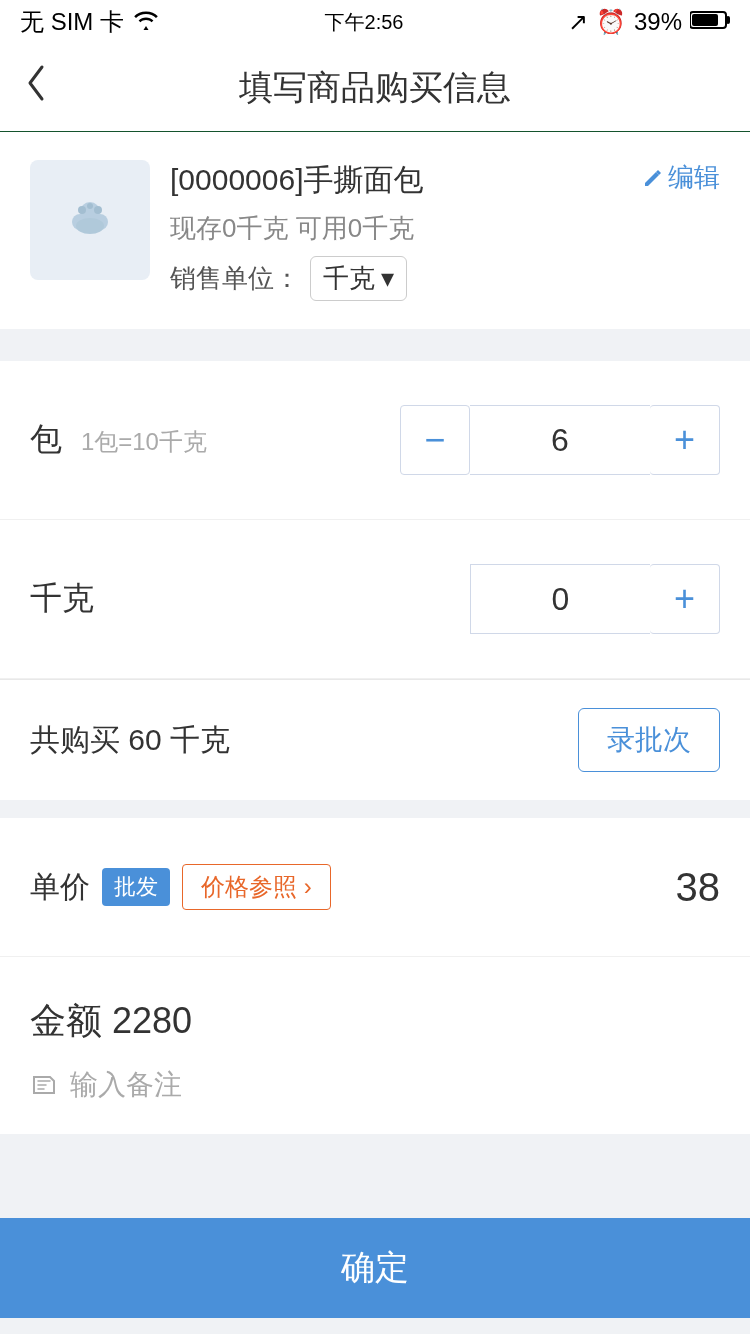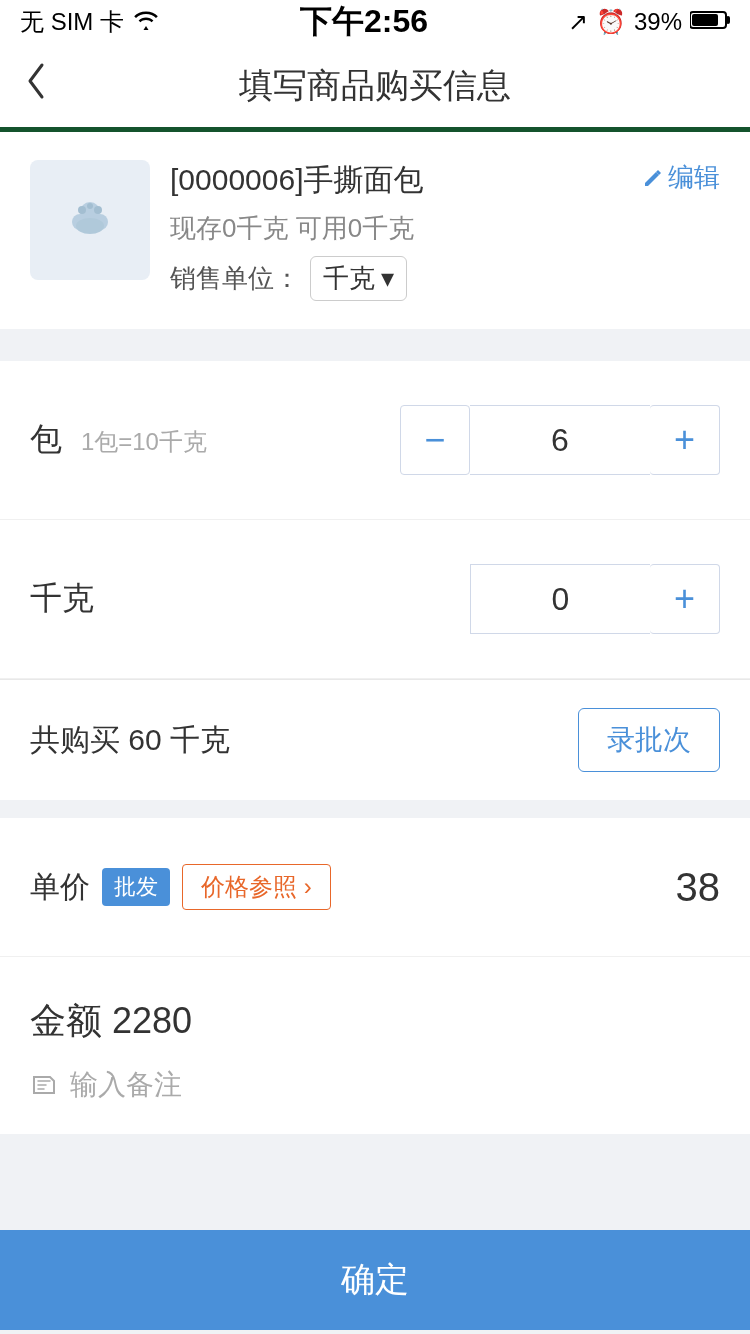--- a/index.html
+++ b/index.html
@@ -17,32 +17,32 @@
       height: 44px;
       background: #fff;
       display: flex;
       align-items: center;
       justify-content: space-between;
       padding: 0 20px;
       font-size: 24px;
       color: #000;
     }
     .status-left { display: flex; align-items: center; gap: 8px; }
-    .status-center { font-size: 32px; font-weight: 700; }
+    .status-center { font-size: 20px; font-weight: 400; }
     .status-right { display: flex; align-items: center; gap: 8px; font-size: 24px; }
 
     
     .nav-bar {
       height: 88px;
       background: #fff;
       display: flex;
       align-items: center;
       justify-content: center;
       position: relative;
-      border-bottom: 5px solid #14532d;
+      border-bottom: 1px solid #14532d;
     }
     .nav-back {
       position: absolute;
       left: 24px;
       font-size: 40px;
       color: #333;
       cursor: pointer;
     }
     .nav-title {
       font-size: 34px;
@@ -258,21 +258,21 @@
       align-items: center;
       gap: 12px;
       color: #aaa;
       font-size: 28px;
       cursor: pointer;
     }
 
     
     .bottom-bar {
       position: fixed;
-      bottom: 4px;
+      bottom: 16px;
       left: 0;
       width: 750px;
       height: 100px;
       background: #4a90d9;
       display: flex;
       align-items: center;
       justify-content: center;
       cursor: pointer;
     }
     .confirm-btn-text {

